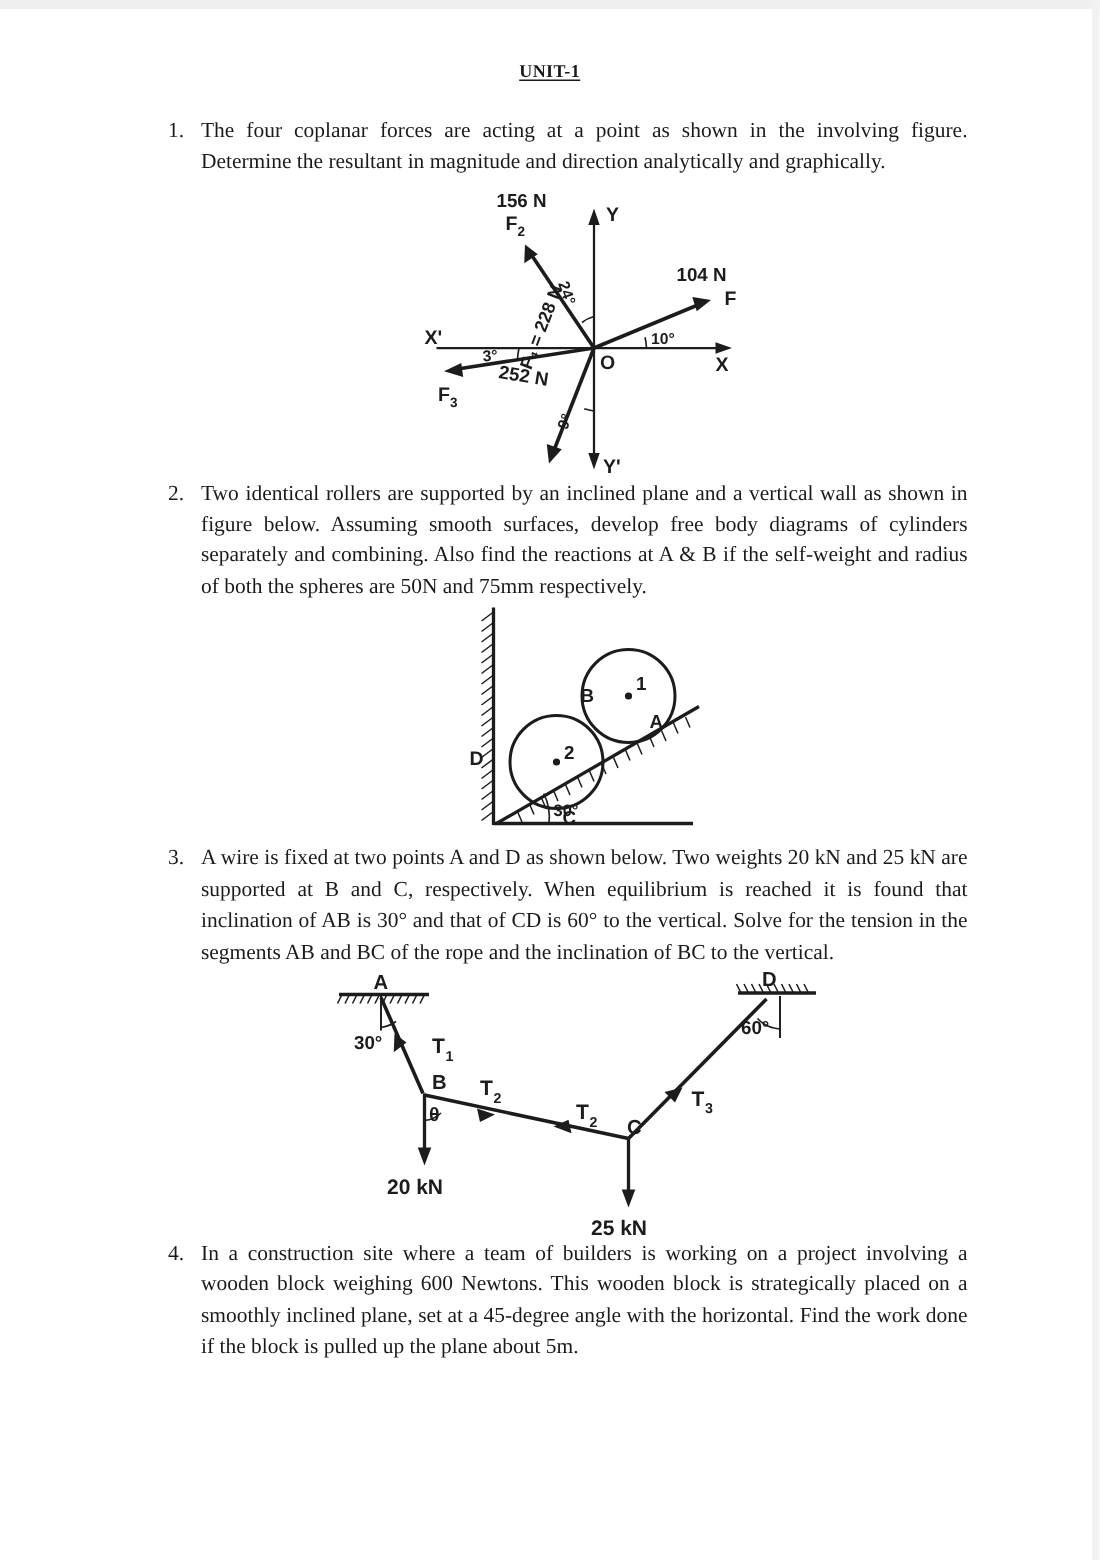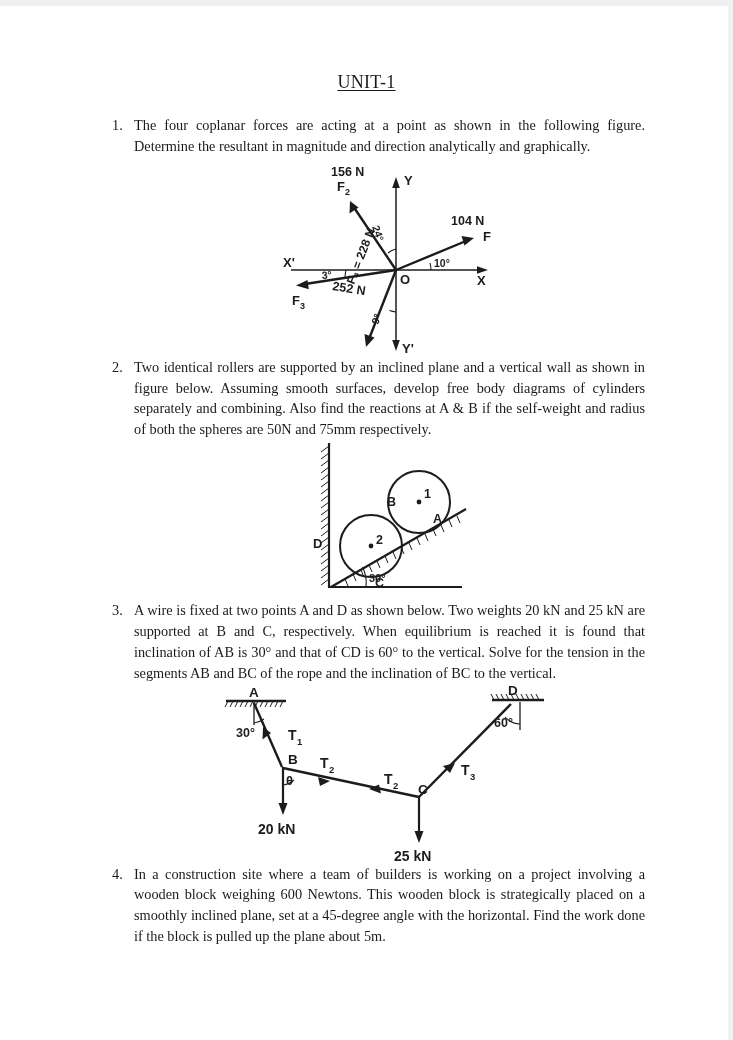--- a/index.html
+++ b/index.html
@@ -32,24 +32,24 @@
     width: 5px;
     background: #f2f2f2;
   }
   .content {
     position: absolute;
     top: 0; left: 0;
     width: 733px;
   }
   .doc-title {
     text-align: center;
-    font-weight: normal;
-    font-size: 18px;
+    font-weight: bold;
+    font-size: 12px;
     letter-spacing: .3px;
-    margin-top: 72px;
+    margin-top: 40px;
     margin-bottom: 0;
   }
   .doc-title span {
     text-decoration: underline;
     text-underline-offset: 2px;
   }
   .qitem {
     position: relative;
     margin-left: 112px;
     margin-right: 88px;
@@ -86,21 +86,21 @@
 <div class="page">
   <div class="top-edge"></div>
   <div class="right-edge"></div>
 
   <div class="content">
 
     <div class="doc-title"><span>UNIT-1</span></div>
 
     <div class="qitem q1">
       <span class="qnum">1.</span>
-      <span>The four coplanar forces are acting at a point as shown in the following figure. Determine the resultant in magnitude and direction analytically and graphically.</span>
+      <span>The four coplanar forces are acting at a point as shown in the involving figure. Determine the resultant in magnitude and direction analytically and graphically.</span>
     </div>
 
     <div class="fig">
       <svg width="733" height="200" viewBox="0 0 733 200">
         <g stroke="#1c1c1c" fill="none" stroke-width="1.5">
 
           <line x1="396" y1="28" x2="396" y2="186"></line>
 
           <line x1="291" y1="113" x2="482" y2="113"></line>
         </g>

